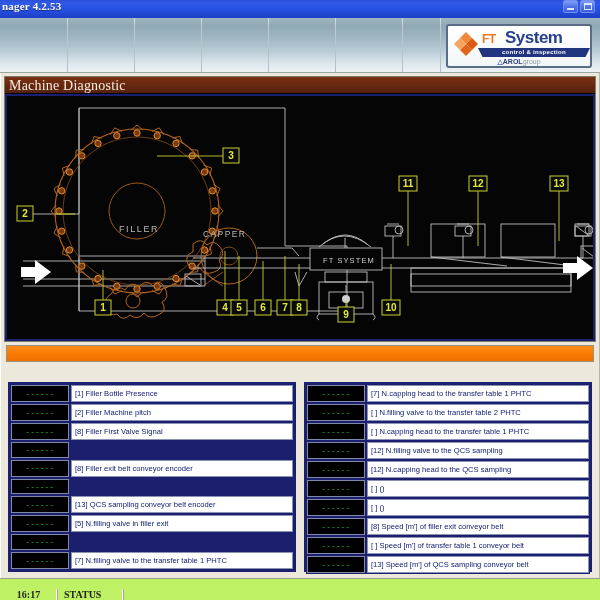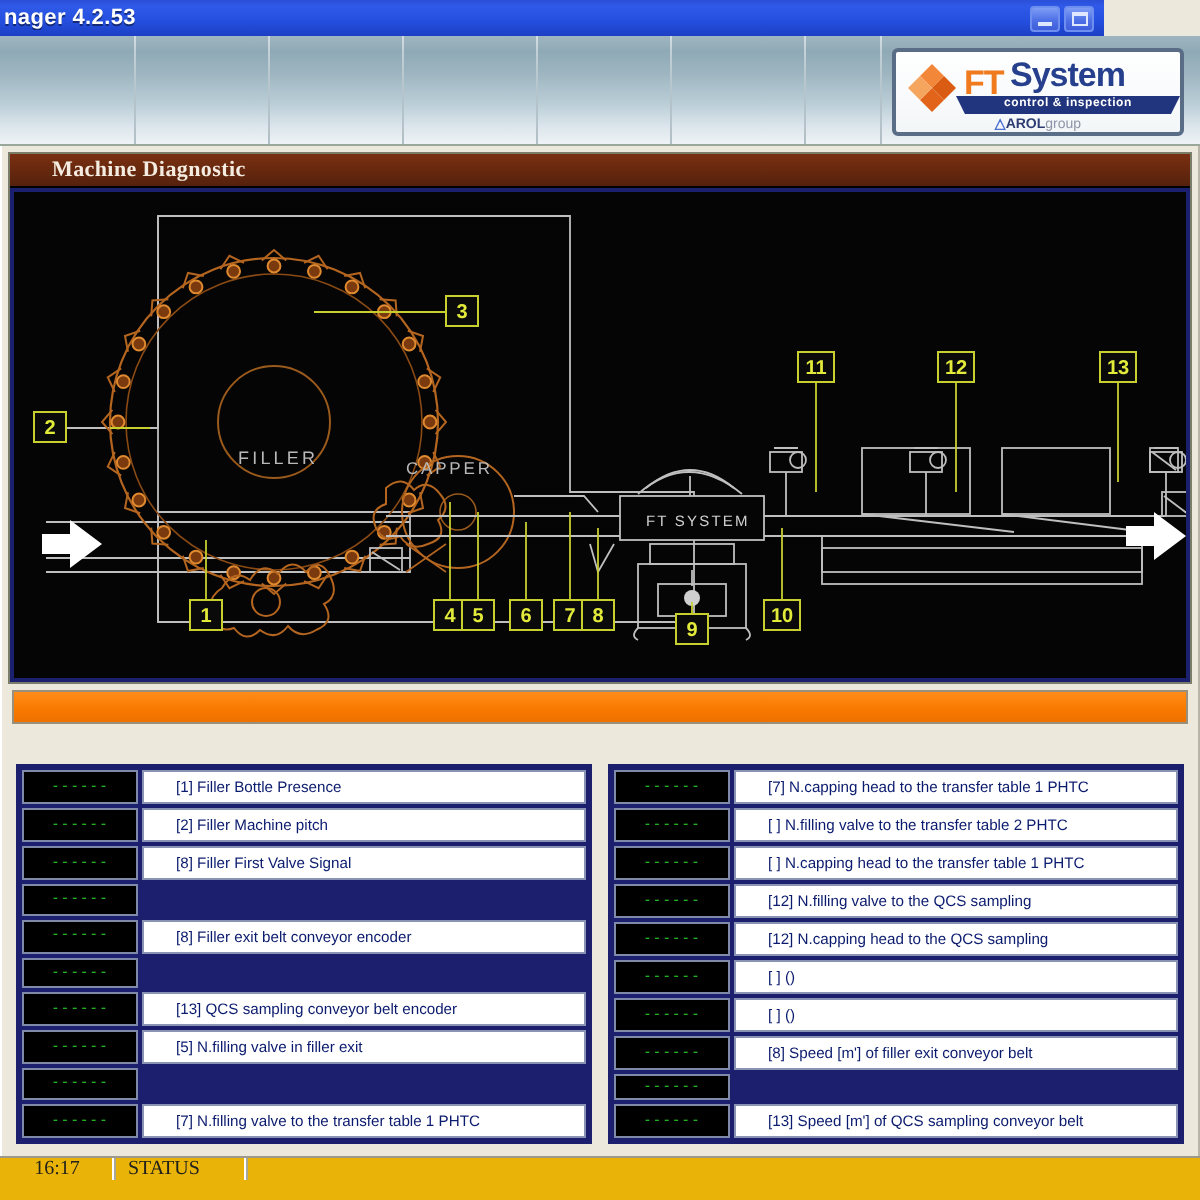--- a/index.html
+++ b/index.html
@@ -14,25 +14,26 @@
   #app {
     position: relative;
     width: 600px; height: 600px;
     background: #ece9dc;
     overflow: hidden;
   }
 
   
   .titlebar {
     position: absolute; left: 0; top: 0;
-    width: 552px; height: 18px;
+    width: 600px; height: 18px;
     background: linear-gradient(180deg,#2b4fd8 0%, #2f5ae8 18%, #2550e0 55%, #1d3fc4 100%);
-    display: flex; align-items: center;
+    display: flex; align-items: flex-start;
     box-sizing: border-box;
     padding: 0 2px 0 0;
+    font-family: Liberation Serif, serif;
   }
   .titlebar .ttl {
     color: #ffffff;
     font-size: 11px;
     font-weight: bold;
     letter-spacing: .2px;
     margin-left: 2px;
     text-shadow: 0 1px 0 rgba(0,0,0,.45);
     white-space: nowrap;
     overflow: hidden;
@@ -77,21 +78,21 @@
     border-radius: 3px;
     box-sizing: border-box;
     overflow: hidden;
   }
   .logo .diamond {
     position: absolute; left: 5px; top: 5px;
     width: 26px; height: 26px;
   }
   .logo .ft {
     position: absolute; left: 34px; top: 6px;
-    font-size: 17px; font-weight: bold;
+    font-size: 12px; font-weight: bold;
     color: #f07a1e;
     letter-spacing: -.5px;
   }
   .logo .sys {
     position: absolute; left: 57px; top: 2px;
     font-size: 17px; font-weight: bold;
     color: #27408e;
     letter-spacing: -.5px;
   }
   .logo .bar {
@@ -121,23 +122,23 @@
     border: 1px solid #7c7c6a;
     box-sizing: border-box;
     background: #000;
   }
   .panel-hdr {
     height: 17px;
     background: linear-gradient(180deg,#7b2f12 0%, #6b2a0f 40%, #55210c 100%);
     border-bottom: 1px solid #000;
     color: #f4ece0;
     font-family: "Liberation Serif", serif;
-    font-size: 11px; font-weight: bold;
+    font-size: 14px; font-weight: normal;
     line-height: 17px;
-    padding-left: 21px;
+    padding-left: 4px;
     box-sizing: border-box;
     letter-spacing: .2px;
   }
   .canvas-wrap {
     position: relative;
     width: 100%; height: 247px;
     background: #050505;
     border: 2px solid #1a1f6e;
     box-sizing: border-box;
   }
@@ -191,33 +192,34 @@
   }
   .lbl {
     flex: 1 1 auto;
     margin: 1px 1px 1px 0;
     background: #ffffff;
     border: 1px solid #8b93b4;
     box-sizing: border-box;
     color: #0b1b6e;
     font-size: 7.6px;
     line-height: 15px;
-    padding-left: 16px;
+    padding-left: 3px;
     white-space: nowrap;
     overflow: hidden;
   }
 
   
   .statusbar {
     position: absolute; left: 0; bottom: 0;
     width: 600px; height: 22px;
-    background: #eab308;
+    background: #bef264;
     border-top: 1px solid #9b9a8c;
-    display: flex; align-items: flex-start;
-    box-sizing: border-box;
+    display: flex; align-items: flex-end;
+    box-sizing: border-box;
+    font-weight: bold;
   }
   .sb-cell {
     border-right: 1px solid #a9a795;
     box-shadow: inset -1px 0 0 #ffffff;
     display: flex; align-items: center;
     font-family: "Liberation Serif", serif;
     font-size: 10px;
     color: #22221c;
     padding: 0 6px;
     box-sizing: border-box;
@@ -561,20 +563,21 @@
         <div class="row">
           <div class="val">------</div>
           <div class="lbl">[ ] ()</div>
         </div>
         <div class="row">
           <div class="val">------</div>
           <div class="lbl">[8] Speed [m'] of filler exit conveyor belt</div>
         </div>
         <div class="row">
           <div class="val">------</div>
+          <div class="lbl">[ ] Speed [m'] of transfer table 1 conveyor belt</div>
         </div>
         <div class="row">
           <div class="val">------</div>
           <div class="lbl">[13] Speed [m'] of QCS sampling conveyor belt</div>
         </div>
       </div>
   </div>
 
   <div class="frame-edge"></div>
 

